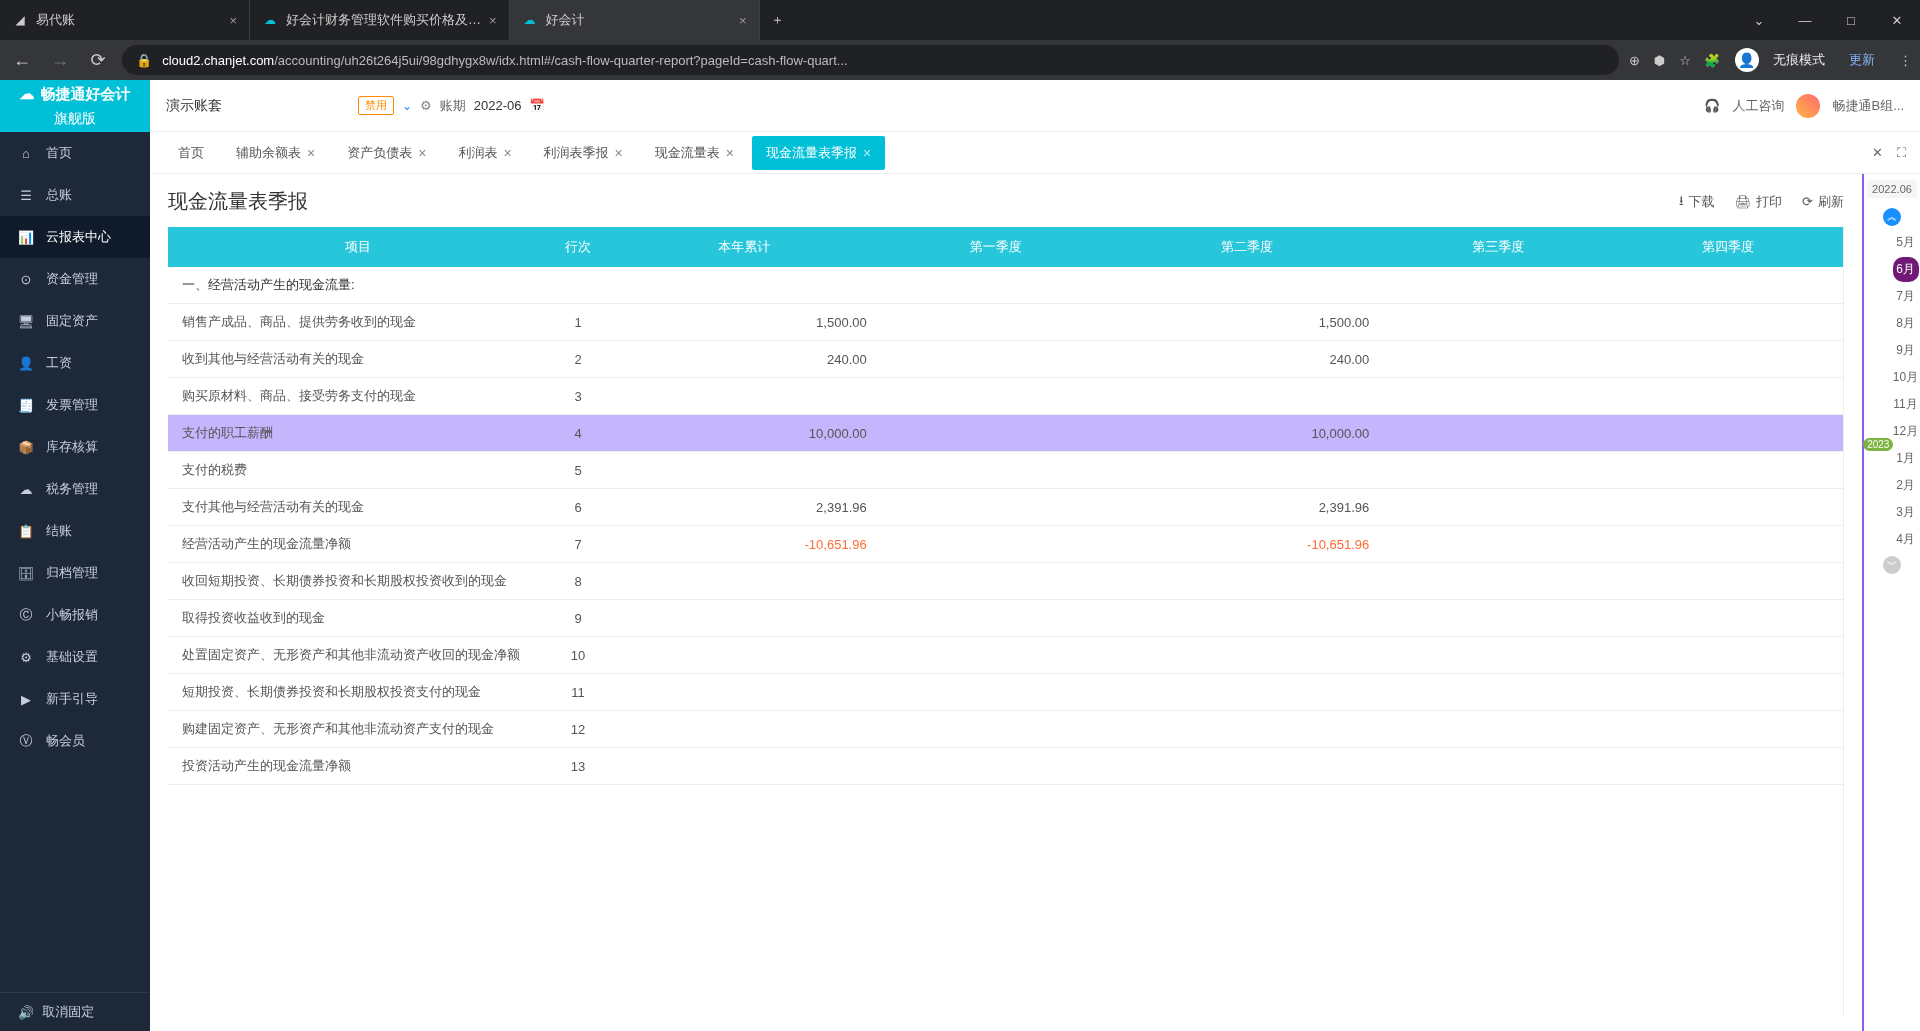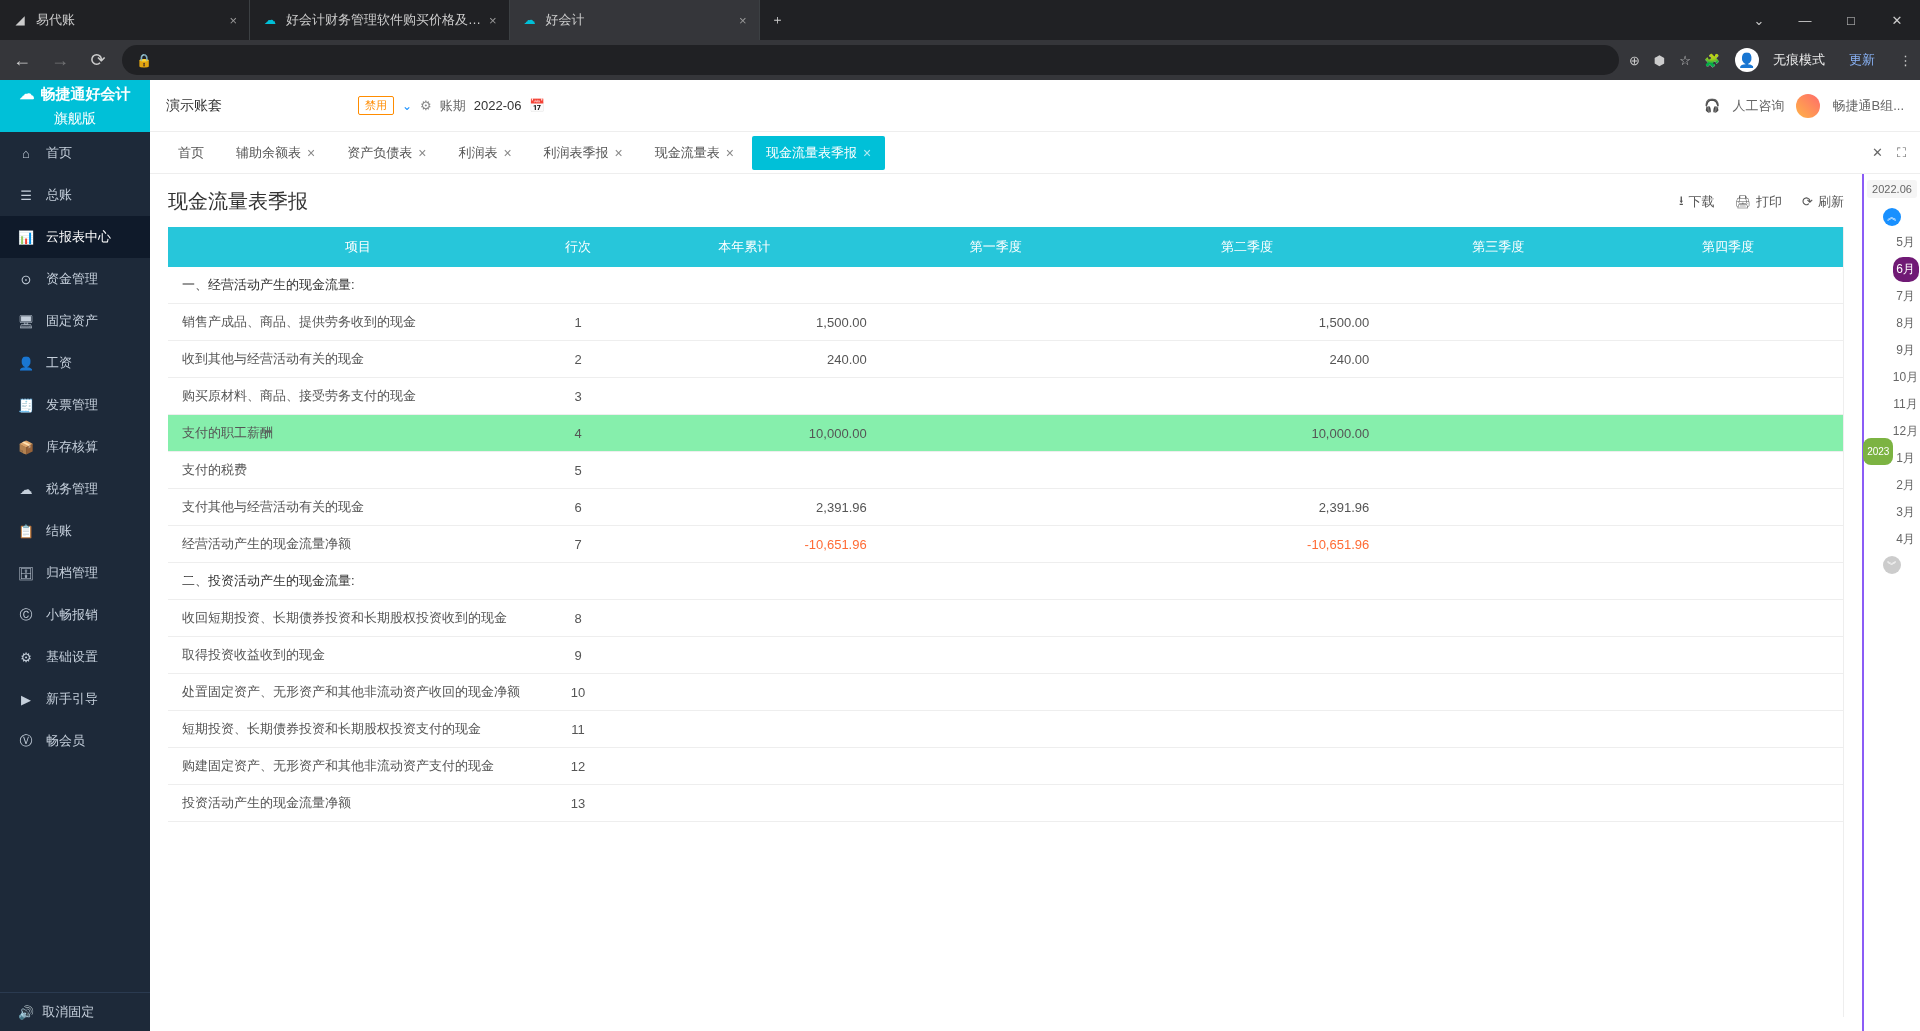--- a/index.html
+++ b/index.html
@@ -62,30 +62,30 @@
 .action-link { display: flex; align-items: center; gap: 5px; cursor: pointer; }
 
 .table-wrap { flex: 1; overflow-y: auto; border-right: 1px solid #eee; }
 table { width: 100%; border-collapse: collapse; }
 thead th { background: #27c6da; color: #fff; font-weight: normal; padding: 11px 12px; text-align: center; position: sticky; top: 0; }
 thead th:first-child { text-align: center; width: 380px; }
 tbody td { padding: 9px 14px; border-bottom: 1px solid #eee; color: #555; }
 tbody td:first-child { text-align: left; }
 tbody td.rownum { text-align: center; width: 60px; }
 tbody td.val { text-align: right; }
-tbody tr.highlight td { background: #86efac; }
+tbody tr.highlight td { background: #c4b5fd; }
 td.neg { color: #ff6b35; }
 .section-hdr td { font-weight: normal; color: #333; }
 
 .period-panel { width: 58px; border-left: 2px solid #8b5cf6; display: flex; flex-direction: column; align-items: center; padding: 6px 0; font-size: 12px; color: #666; position: relative; }
 .period-cur { background: #f5f5f5; padding: 3px 5px; border-radius: 3px; font-size: 11px; margin-bottom: 6px; }
 .period-arrow { width: 18px; height: 18px; background: #1890ff; color: #fff; border-radius: 50%; display: flex; align-items: center; justify-content: center; font-size: 10px; margin: 4px 0; }
 .month { padding: 4px 0; cursor: pointer; margin-left: 27px; }
 .month.sel { background: #701a75; color: #fff; border-radius: 10px; width: 26px; text-align: center; }
-.year-badge { background: #7cb342; color: #fff; font-size: 10px; padding: 8px 4px; border-radius: 8px; position: absolute; left: -6px; }
+.year-badge { background: #7cb342; color: #fff; font-size: 10px; padding: 1px 4px; border-radius: 8px; position: absolute; left: -6px; }
 </style>
 </head>
 <body>
 
 <div class="browser-chrome">
   <div class="browser-tabs">
     <div class="browser-tab">
       <span class="tab-favicon">◢</span>
       <span>易代账</span>
       <span class="tab-close">×</span>
@@ -109,20 +109,21 @@
     <span>✕</span>
   </div>
 </div>
 
 <div class="browser-toolbar">
   <span class="nav-btn">←</span>
   <span class="nav-btn" style="opacity:.4">→</span>
   <span class="nav-btn">⟳</span>
   <div class="url-bar">
     <span>🔒</span>
+    <span><span class="url-domain">cloud2.chanjet.com</span><span>/accounting/uh26t264j5ui/98gdhygx8w/idx.html#/cash-flow-quarter-report?pageId=cash-flow-quart...</span></span>
   </div>
   <div class="toolbar-icons">
     <span>⊕</span>
     <span>⬢</span>
     <span>☆</span>
     <span>🧩</span>
     <span class="profile-icon">👤</span>
     <span class="incognito-label">无痕模式</span>
     <span class="update-btn">更新</span>
     <span>⋮</span>
@@ -351,23 +352,20 @@
                   <td class="val"></td>
                 </tr>
                 <tr>
                   <td>经营活动产生的现金流量净额</td>
                   <td class="rownum">7</td>
                   <td class="val neg">-10,651.96</td>
                   <td class="val"></td>
                   <td class="val neg">-10,651.96</td>
                   <td class="val"></td>
                   <td class="val"></td>
-                </tr>
-                <tr class="section-hdr">
-                  <td colspan="7">二、投资活动产生的现金流量:</td>
                 </tr>
                 <tr>
                   <td>收回短期投资、长期债券投资和长期股权投资收到的现金</td>
                   <td class="rownum">8</td>
                   <td class="val"></td>
                   <td class="val"></td>
                   <td class="val"></td>
                   <td class="val"></td>
                   <td class="val"></td>
                 </tr>

